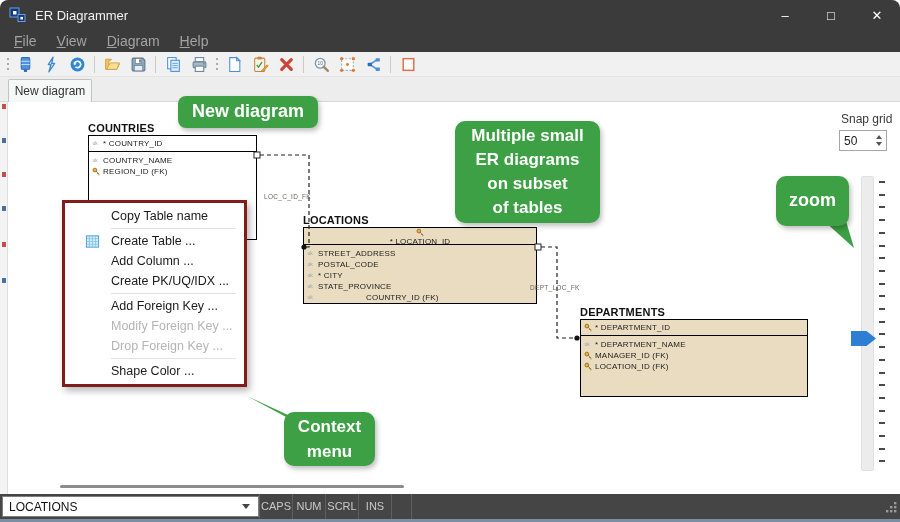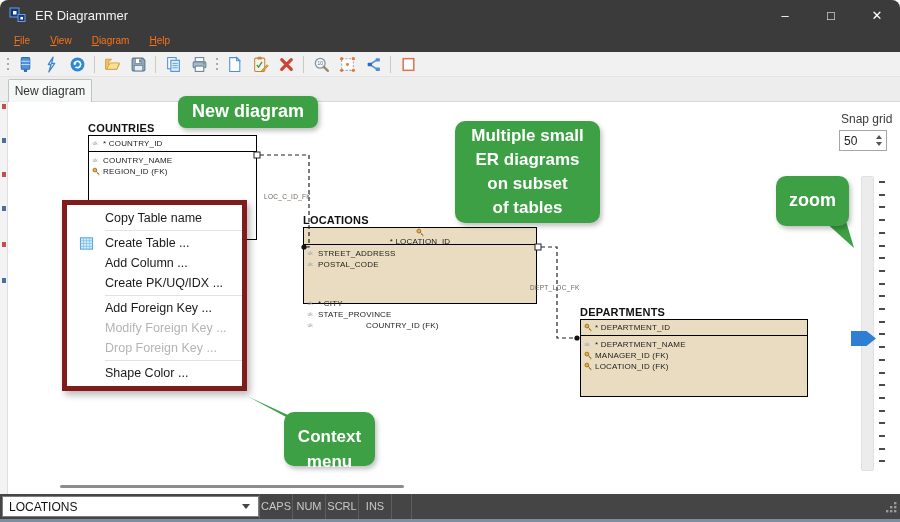--- a/index.html
+++ b/index.html
@@ -11,21 +11,21 @@
               border-radius:8px 8px 0 0; display:flex; align-items:center; }
   .app-icon { margin-left:9px; width:18px; height:18px; display:inline-flex; }
   .title { color:#f2f2f2; font-size:13px; margin-left:8px; }
   .win-controls { margin-left:auto; display:flex; height:30px; }
   .wc { width:46px; height:30px; background:transparent; border:none; color:#fff; font-size:13px; cursor:default;
         display:flex; align-items:center; justify-content:center; font-family:"Liberation Sans",sans-serif; }
 
   
   .menubar { position:absolute; left:0; top:30px; width:900px; height:22px; background:#3b3b3b;
              display:flex; align-items:center; padding-left:4px; }
-  .menu-item { color:#f97316; font-size:10px; padding:0 10px; height:22px; line-height:22px; }
+  .menu-item { color:#a3a3a3; font-size:14px; padding:0 10px; height:22px; line-height:22px; }
   .menu-item u { text-decoration:underline; }
 
   
   .toolbar { position:absolute; left:0; top:52px; width:900px; height:25px; background:#f1f1f1;
              display:flex; align-items:center; padding-left:3px; border-bottom:1px solid #e4e4e4; }
   .tb-btn { width:26px; height:22px; display:flex; align-items:center; justify-content:center; }
   .tb-grip { width:9px; height:22px; display:flex; align-items:center; justify-content:center; }
   .tb-sep { width:1px; height:17px; background:#c9c9c9; margin:0 4px; }
 
   
@@ -48,21 +48,21 @@
   .er-row { display:flex; align-items:center; font-size:8px; color:#222; letter-spacing:.2px; white-space:nowrap; overflow:hidden; }
   .er-row .ic { width:14px; display:inline-flex; justify-content:center; flex:none; }
   .er-header { border-bottom:1.5px solid #000; }
 
   
   .overlay { position:absolute; left:0; top:0; width:900px; height:392px; pointer-events:none; }
   .rel-label { font-size:6.5px; fill:#6f665a; letter-spacing:.3px; }
 
   
   .ctx-menu { position:absolute; left:62px; top:98px; width:185px; background:#fff;
-              border:5px solid #7f1d1d; box-shadow:3px 4px 7px rgba(0,0,0,.28); padding:3px 0; }
+              border:3px solid #7f1d1d; box-shadow:3px 4px 7px rgba(0,0,0,.28); padding:3px 8px; }
   .ctx-item { display:flex; align-items:center; height:20px; font-size:12.5px; color:#1b1b1b; }
   .ctx-item .gutter { width:38px; flex:none; display:flex; justify-content:center; align-items:center; }
   .ctx-item.disabled { color:#b4b4b4; }
   .ctx-sep { height:1px; background:#e2e2e2; margin:2px 0 2px 38px; }
 
   
   .snap-label { position:absolute; left:841px; top:10px; width:59px; font-size:12px; color:#3a3a3a; white-space:nowrap; overflow:hidden; }
   .spinner { position:absolute; left:839px; top:28px; width:48px; height:21px; background:#fff; border:1px solid #a6a6a6; display:flex; }
   .spin-val { flex:1; font-size:12px; color:#222; padding:3px 0 0 4px; }
   .spin-btns { width:14px; display:flex; flex-direction:column; justify-content:center; align-items:center; gap:3px; }
@@ -72,21 +72,21 @@
   .tick { position:absolute; left:879px; width:6px; height:2px; background:#4a4a4a; }
   .slider-thumb { position:absolute; left:851px; top:229px; width:25px; height:15px; background:var(--accent);
                   clip-path:polygon(0 0, 62% 0, 100% 50%, 62% 100%, 0 100%); }
 
   
   .callout { position:absolute; background:var(--green); color:#fff; font-weight:bold; text-align:center;
              box-shadow:2px 3px 5px rgba(0,0,0,.25); }
   .co-new  { left:178px; top:-6px;  width:140px; height:32px; border-radius:8px;  font-size:18px; line-height:31px; }
   .co-multi{ left:455px; top:19px;  width:145px; height:102px; border-radius:10px; font-size:17px; line-height:24px; padding-top:3px; }
   .co-zoom { left:776px; top:74px;  width:73px;  height:50px; border-radius:10px; font-size:18px; line-height:49px; }
-  .co-ctx  { left:284px; top:310px; width:91px;  height:54px; border-radius:10px; font-size:17px; line-height:25px; padding-top:12px; }
+  .co-ctx  { left:284px; top:310px; width:91px;  height:54px; border-radius:10px; font-size:17px; line-height:25px; padding-top:2px; }
 
   
   .statusbar { position:absolute; left:0; top:494px; width:900px; height:25px; background:#454545; display:flex; align-items:center; }
   .combo { position:absolute; left:2px; top:2px; width:257px; height:21px; background:#fff; border:1px solid #7d7d7d;
            display:flex; align-items:center; }
   .combo-text { flex:1; font-size:12px; color:#111; padding-left:6px; }
   .combo-arrow { width:0; height:0; border-left:4px solid transparent; border-right:4px solid transparent;
                  border-top:5px solid #444; margin-right:8px; }
   .sb-cells { position:absolute; left:259px; top:0; height:19px; display:flex; }
   .sb-cell { height:25px; line-height:25px; text-align:center; color:#c9c9c9; font-size:11px;
@@ -310,21 +310,21 @@
               <span>STREET_ADDRESS</span>
             </div>
             <div class="er-row" style="height: 11px;">
               <span class="ic">
                 <svg viewBox="0 0 10 10" width="9" height="9">
                   <text x="0.5" y="6.5" font-size="5.5" fill="#93a1ab" font-family="Liberation Sans,sans-serif">uk</text>
                 </svg>
               </span>
               <span>POSTAL_CODE</span>
             </div>
-            <div class="er-row" style="height: 11px; margin-top: 28px;">
+            <div class="er-row" style="height: 11px;">
               <span class="ic">
                 <svg viewBox="0 0 10 10" width="9" height="9">
                   <text x="0.5" y="6.5" font-size="5.5" fill="#93a1ab" font-family="Liberation Sans,sans-serif">uk</text>
                 </svg>
               </span>
               <span>* CITY</span>
             </div>
             <div class="er-row" style="height: 11px;">
               <span class="ic">
                 <svg viewBox="0 0 10 10" width="9" height="9">

